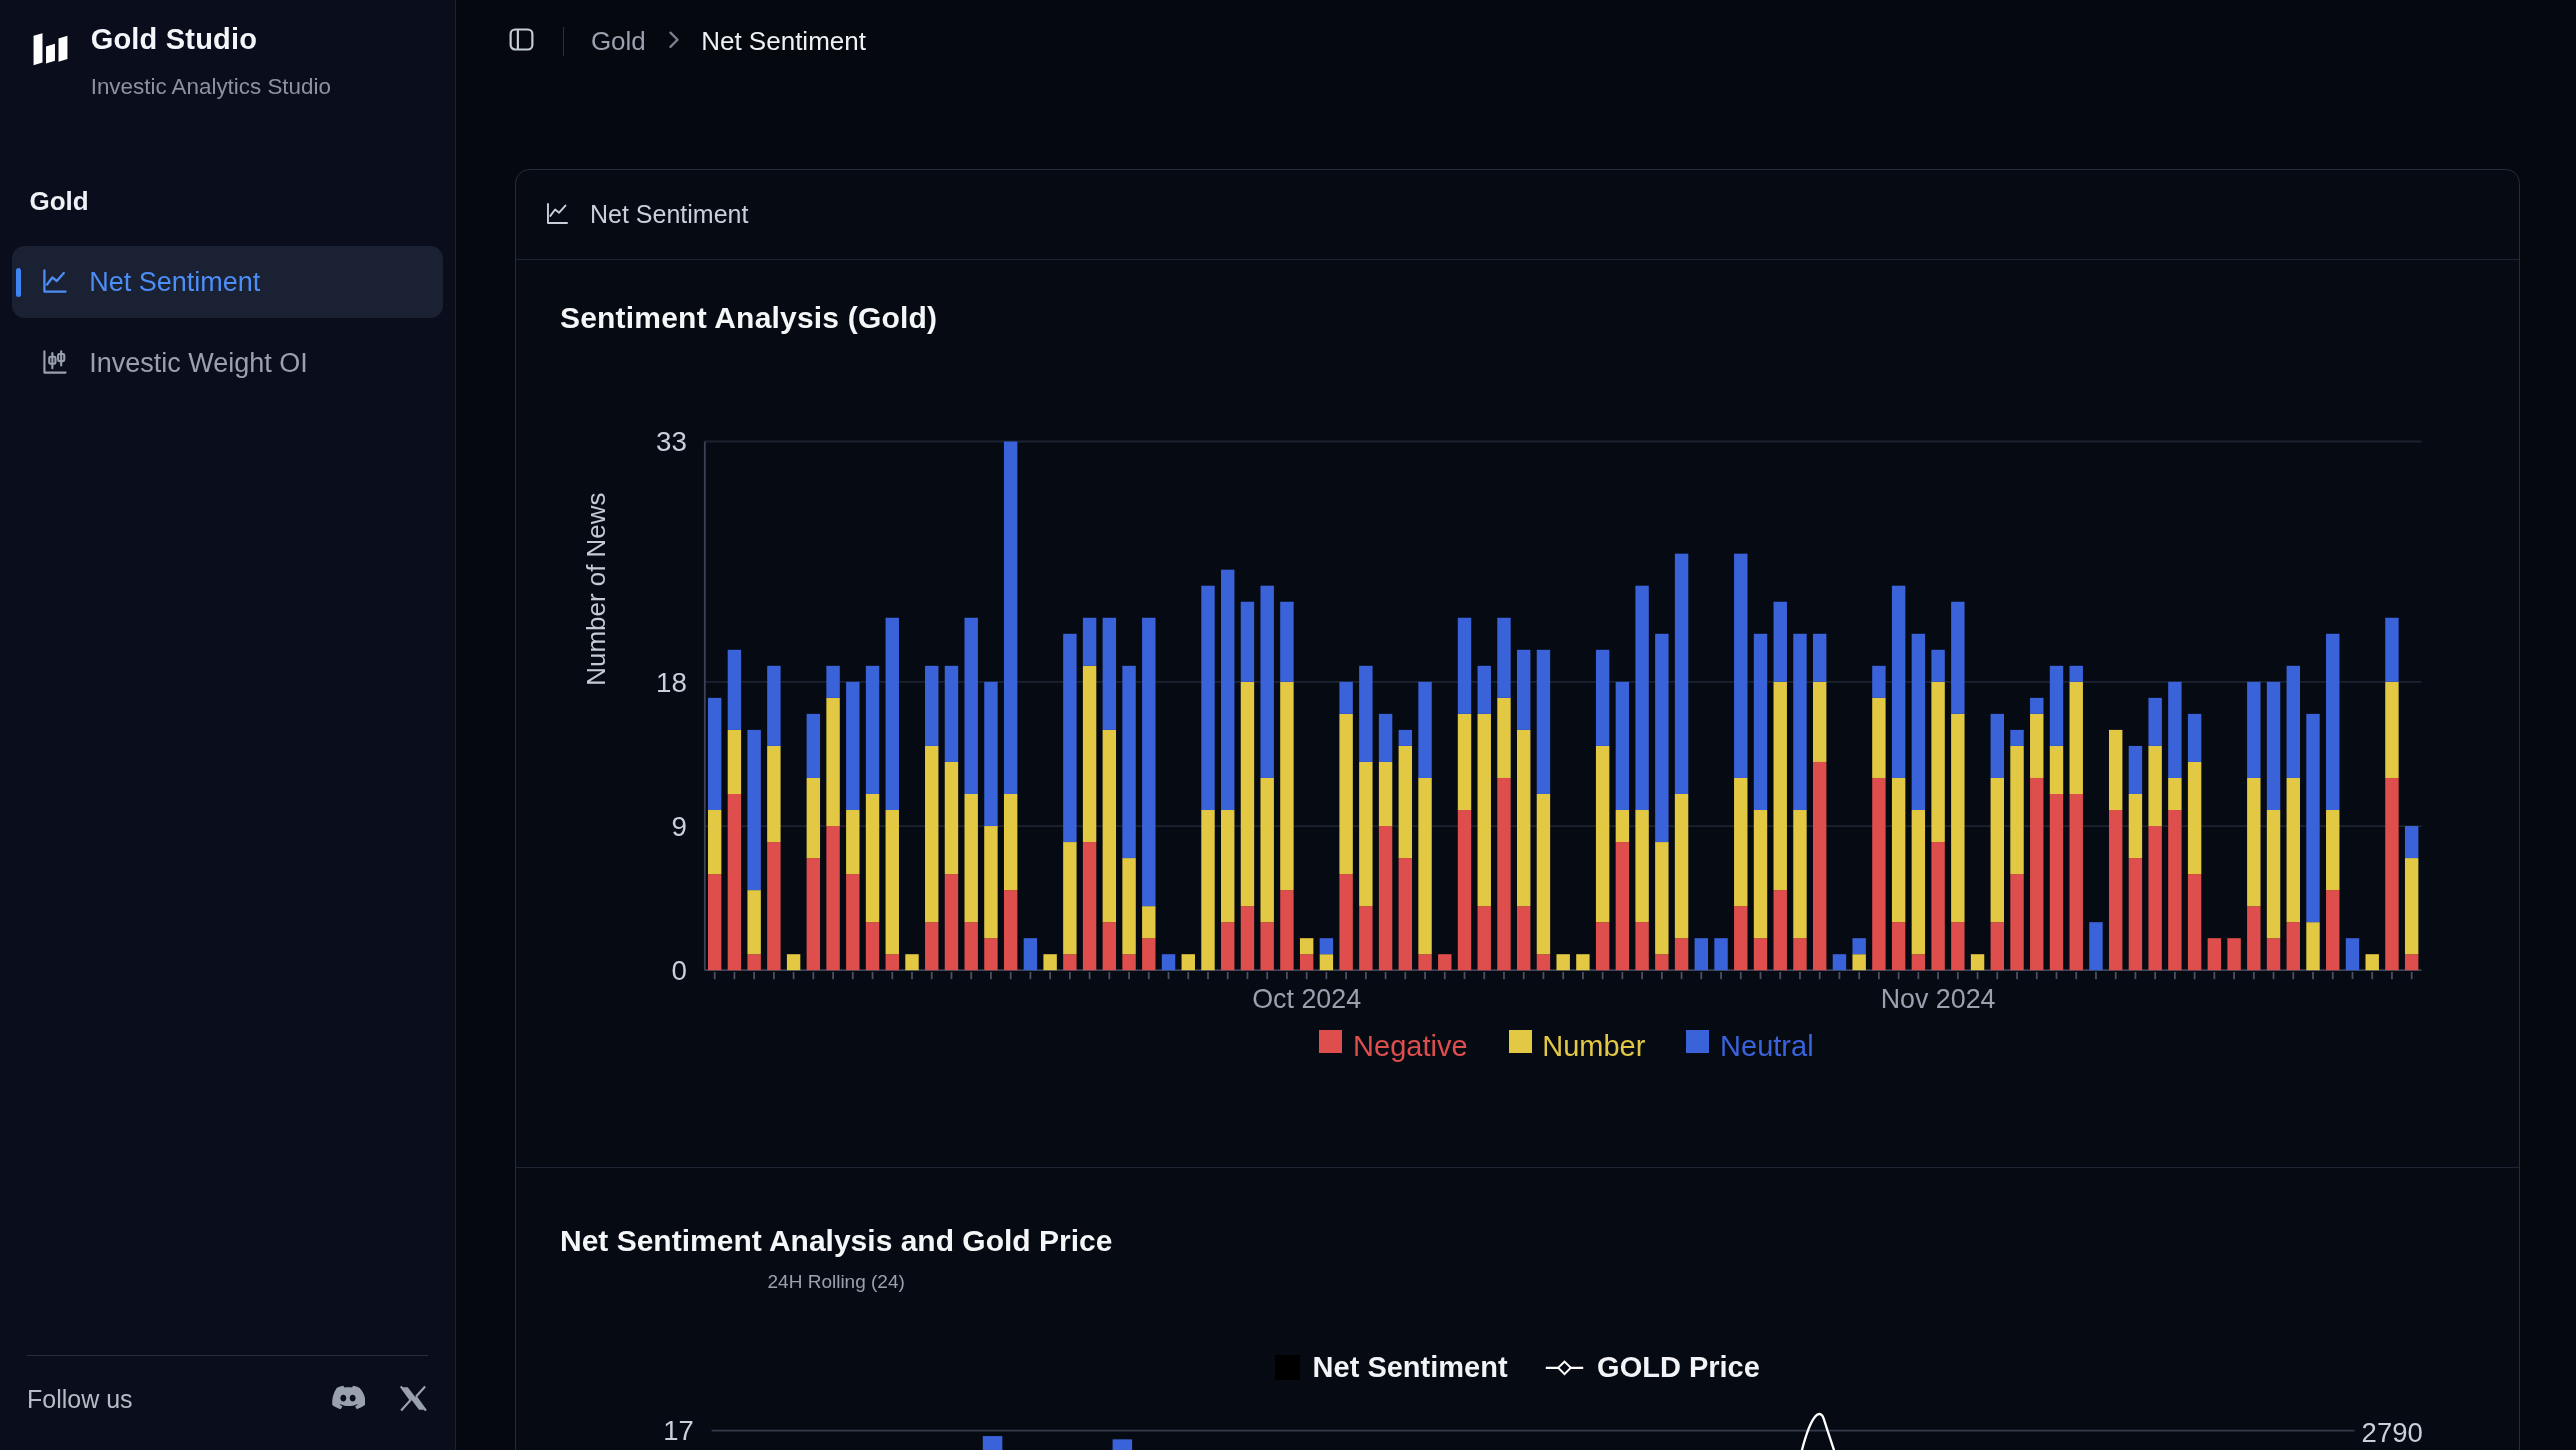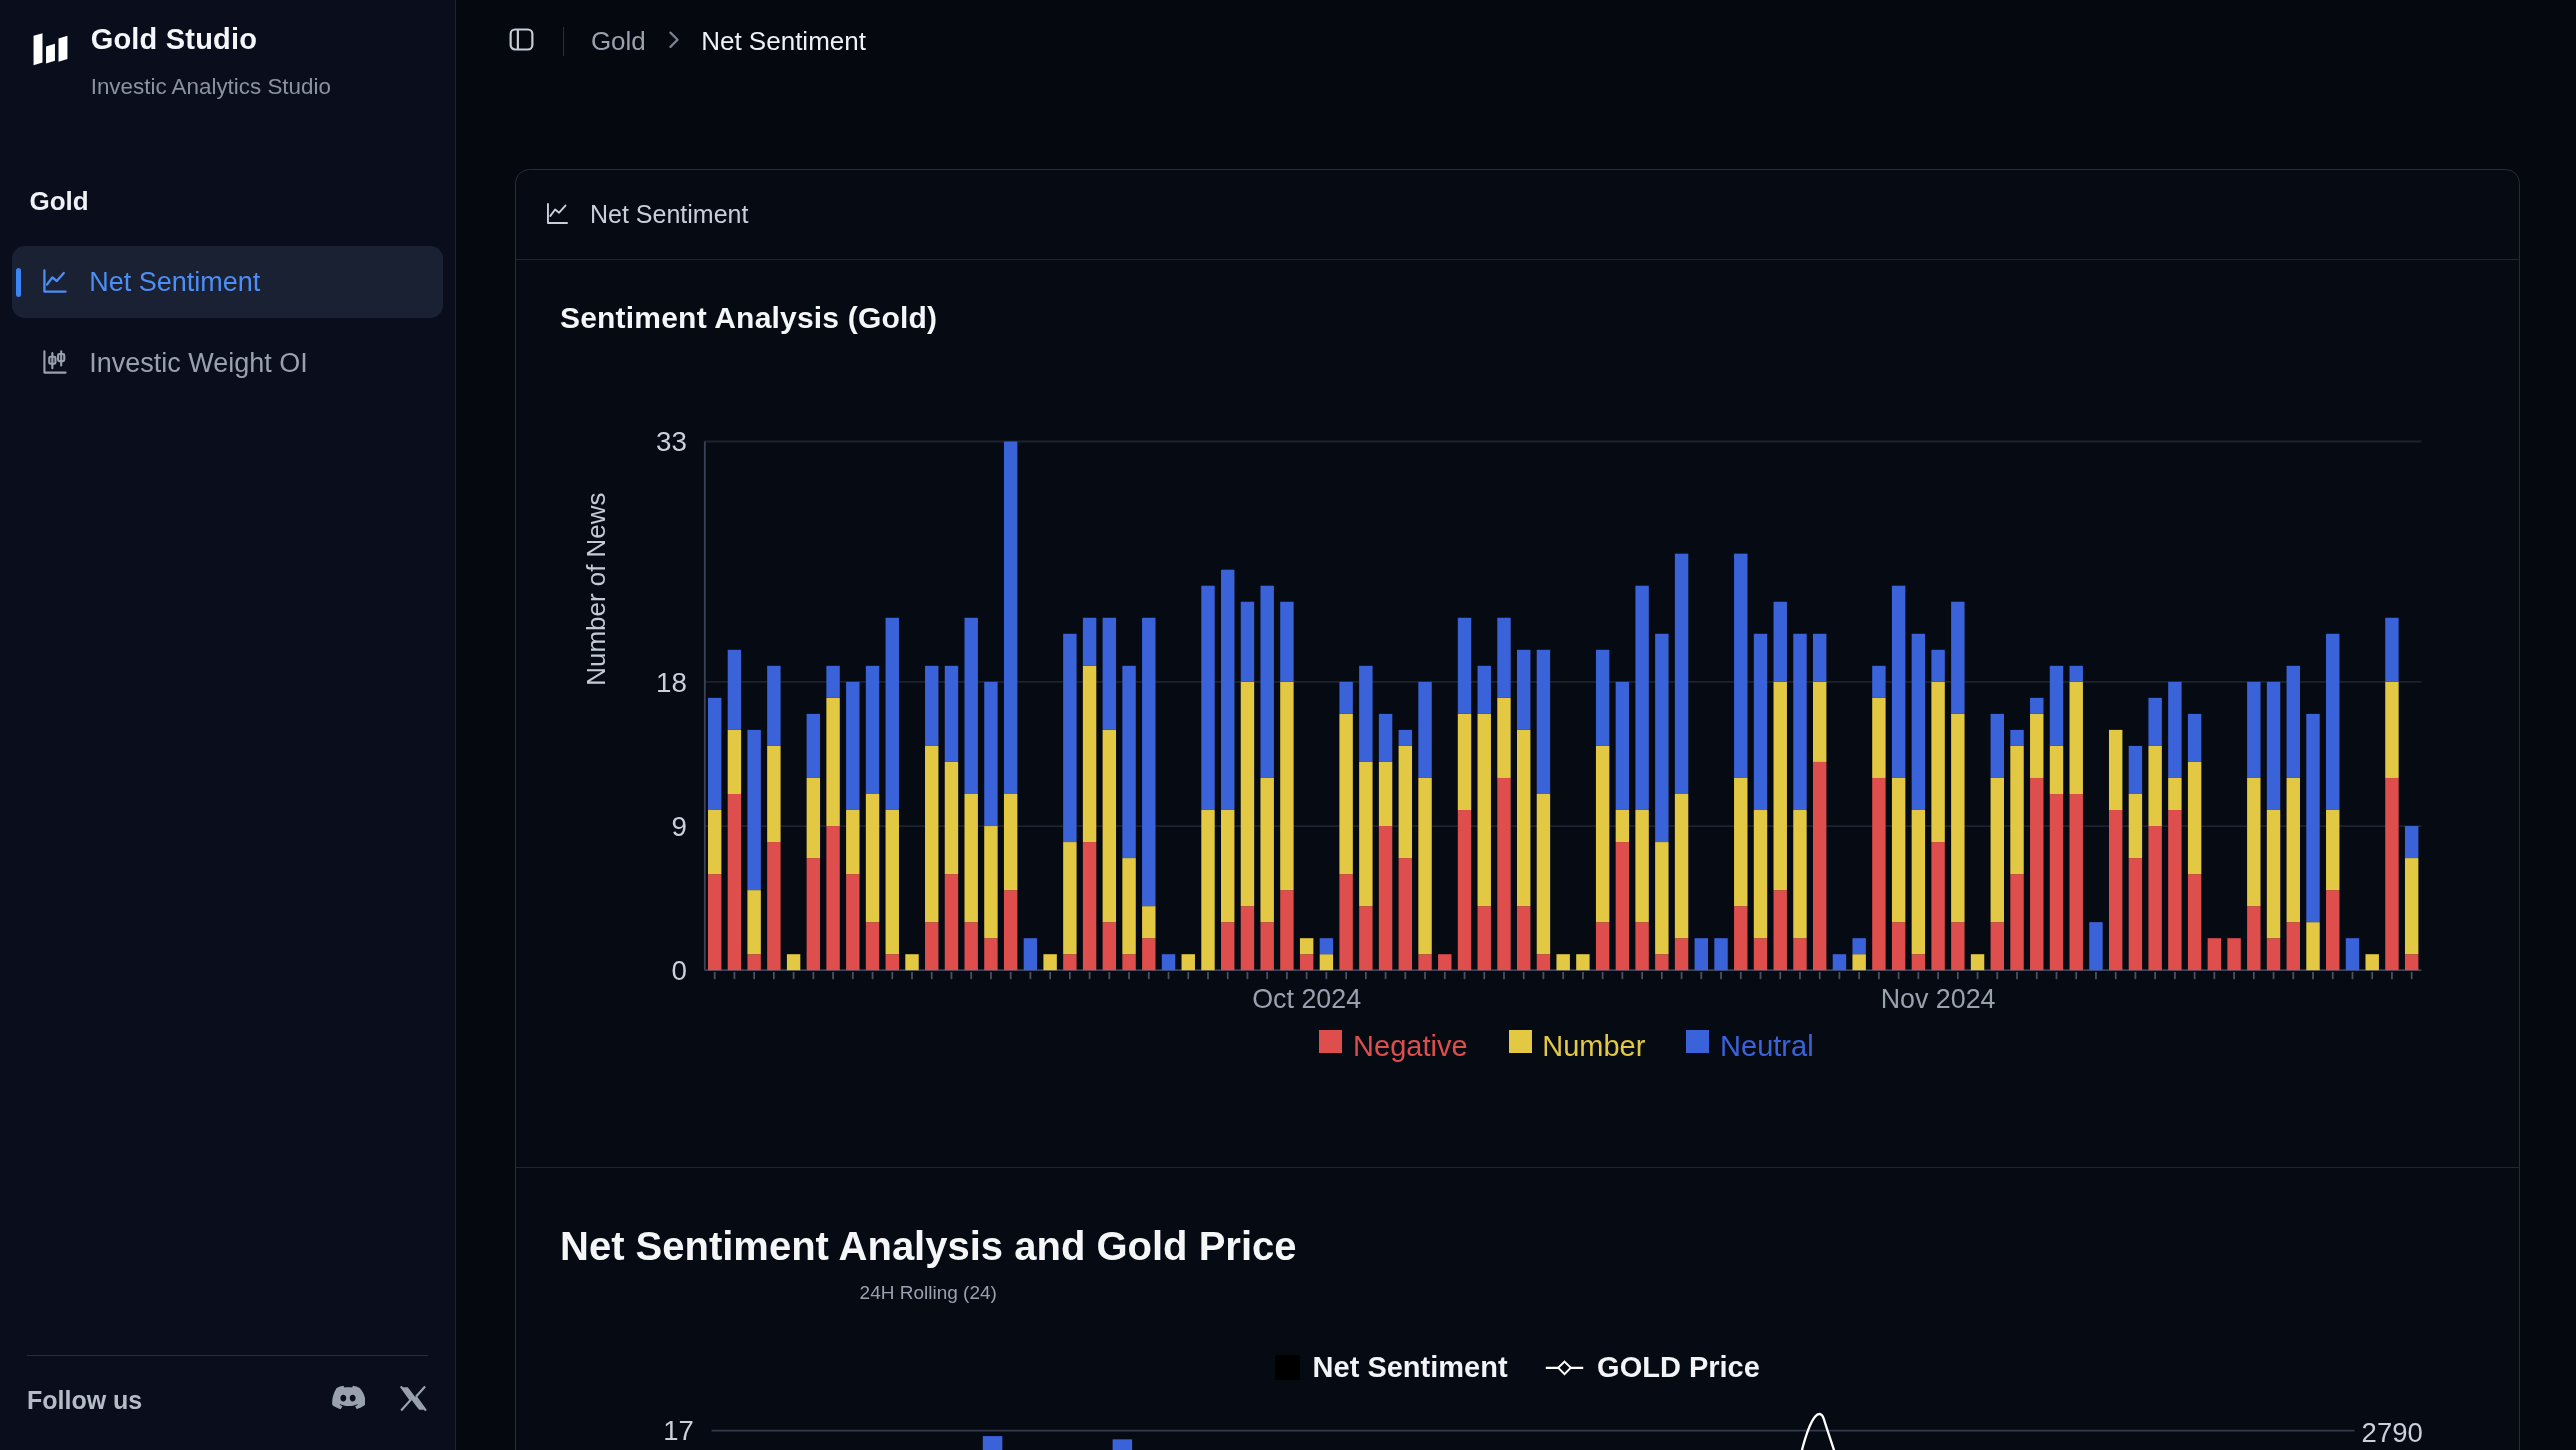--- a/index.html
+++ b/index.html
@@ -10,38 +10,38 @@
   .brand{display:flex;gap:19.7px;padding:23px 0 0 30px;}
   .brand-text .t1{font-size:29px;font-weight:bold;color:#f4f6f9;letter-spacing:0.2px;}
   .brand-text .t2{font-size:22.4px;color:#8b92a0;margin-top:18px;}
   .section-label{margin:86px 0 0 29.5px;font-size:26px;font-weight:bold;color:#eef1f5;}
   .nav{margin-top:29px;padding:0 11.6px;display:flex;flex-direction:column;gap:9px;}
   .nav-item{position:relative;display:flex;align-items:center;gap:19.7px;height:72px;border-radius:12.5px;padding-left:28px;cursor:pointer;}
   .nav-item.active{background:#1a2133;}
   .nav-item.active::before{content:"";position:absolute;left:4.5px;top:21.5px;width:4.5px;height:29.5px;border-radius:2.7px;background:#3d84f5;}
   .nav-label{font-size:27px;color:#9aa1ae;}
   .nav-item.active .nav-label{color:#4d8df6;}
-  .sidebar-footer{position:absolute;left:27px;right:27px;top:1355px;border-top:0.9px solid #272d3c;padding-top:29px;display:flex;align-items:center;font-weight:bold;}
+  .sidebar-footer{position:absolute;left:27px;right:27px;top:1355px;border-top:0.9px solid #272d3c;padding-top:29px;display:flex;}
   .follow{font-size:25px;color:#b6bcc6;}
   .social{margin-left:auto;display:flex;align-items:center;gap:34px;}
   
   .main{position:relative;flex:1;height:1451px;background:#05080f;}
   .topbar{display:flex;align-items:center;height:82px;padding-left:51px;gap:27px;}
   .vdiv{width:0.9px;height:29px;background:#2a3040;}
   .crumbs{display:flex;align-items:center;gap:19.7px;}
   .crumb-a{font-size:26px;color:#9aa1ae;}
   .crumb-b{font-size:26px;color:#eef1f5;}
   
   .panel{position:relative;margin:87px 56px 0 59px;height:1360px;border:0.9px solid #262c3d;border-radius:14.3px;box-sizing:border-box;background:#060a13;}
   .panel-header{position:absolute;top:0;left:0;right:0;height:89px;border-bottom:0.9px solid #1f2534;display:flex;align-items:center;gap:19px;padding-left:28px;}
   .panel-header-label{font-size:25px;color:#c9cfd9;}
   .sec-title{position:absolute;left:44px;font-size:30px;font-weight:bold;color:#f5f6f8;letter-spacing:0.2px;}
   .sec1-title{top:131px;}
   .sec2{position:absolute;left:44px;top:1054px;}
-  .sec2 .st{font-size:40px;font-weight:bold;color:#f5f6f8;}
+  .sec2 .st{font-size:30px;font-weight:bold;color:#f5f6f8;}
   .sec2 .ss{font-size:19px;color:#9aa1ae;margin-top:12.5px;text-align:center;}
   #chart1{position:absolute;top:225px;left:0;}
   #chart2{position:absolute;top:1226px;left:0;}
   .legend1{position:absolute;top:860px;left:0;width:100%;display:flex;justify-content:center;gap:41px;padding-left:98px;box-sizing:border-box;}
   .lg-item{display:flex;align-items:flex-start;gap:10.7px;}
   .lg-sw{width:23px;height:23px;}
   .lg-tx{font-size:29px;}
   .legend2{position:absolute;top:1181px;left:0;width:100%;display:flex;justify-content:center;align-items:center;gap:36px;}
   .lg2-item{display:flex;align-items:center;gap:12.5px;}
   .lg2-tx{font-size:29px;font-weight:bold;color:#f2f4f7;}

